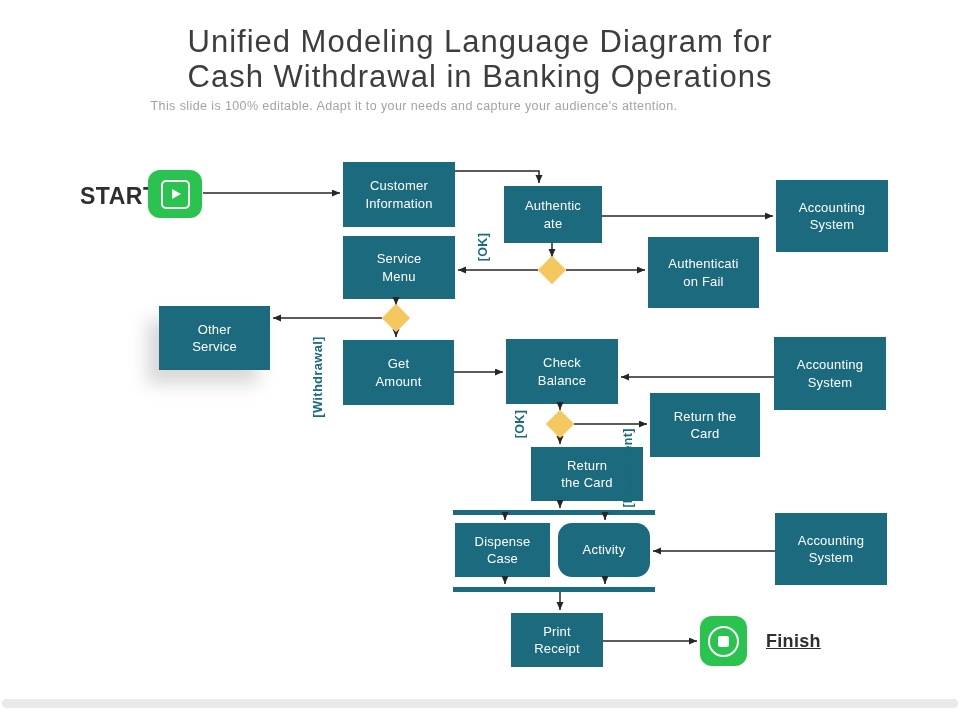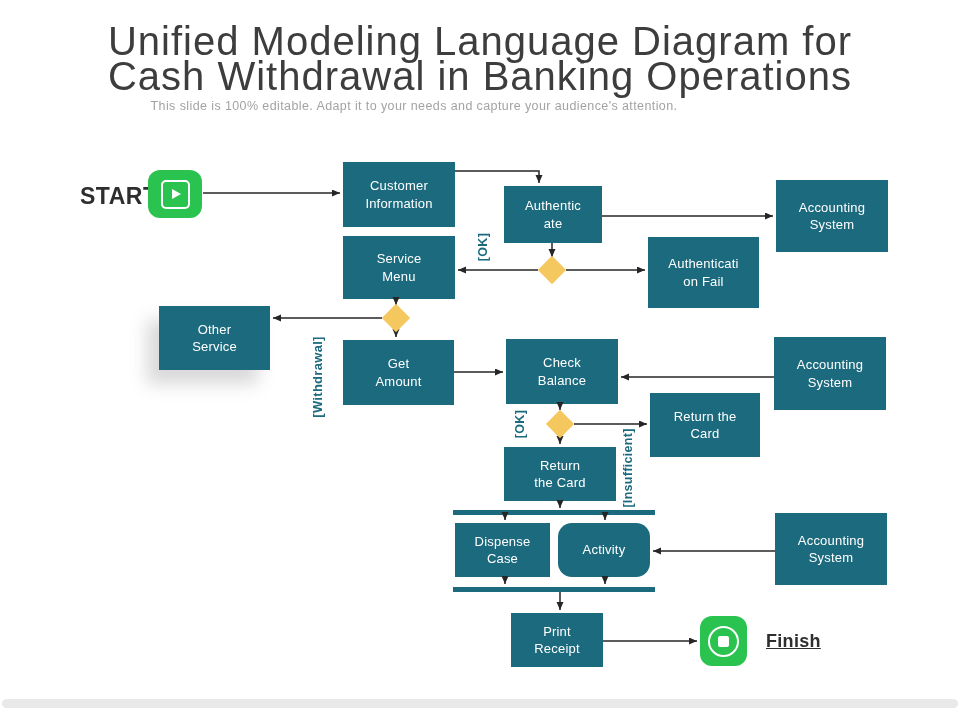--- a/index.html
+++ b/index.html
@@ -3,21 +3,21 @@
 <meta charset="utf-8">
 <style>
   html,body{margin:0;padding:0;background:#fff;}
   #slide{
     position:relative;width:960px;height:720px;background:#ffffff;overflow:hidden;
     font-family:"Liberation Sans", sans-serif;
   }
   
   .title{
     position:absolute;left:0;top:24px;width:960px;text-align:center;
-    color:#3d3d3d;font-size:40px;line-height:35px;font-weight:normal;letter-spacing:1px;
+    color:#3d3d3d;font-size:31px;line-height:35px;font-weight:normal;letter-spacing:1px;
   }
   .subtitle{
     position:absolute;left:0;top:99px;width:828px;text-align:center;
     color:#a3a3a3;font-size:12.5px;letter-spacing:0.4px;
   }
   
   .box{
     position:absolute;background:var(--box,#1C6A7E);color:#ffffff;
     display:flex;align-items:center;justify-content:center;text-align:center;
     font-weight:normal;font-size:13px;line-height:1.32;letter-spacing:0.2px;
@@ -101,21 +101,21 @@
   <div class="box shadowed" style="left:159px;top:285px;width:111px;height:64px;margin-top:21px;">Other
 Service</div>
   <div class="box" style="left:343px;top:340px;width:111px;height:65px;">Get
 Amount</div>
   <div class="box" style="left:506px;top:339px;width:112px;height:65px;">Check
 Balance</div>
   <div class="box" style="left:774px;top:337px;width:112px;height:73px;">Accounting
 System</div>
   <div class="box" style="left:650px;top:393px;width:110px;height:64px;">Return the
 Card</div>
-  <div class="box" style="left:504px;top:447px;width:112px;height:54px;">Return
+  <div class="box" style="left:531px;top:447px;width:112px;height:54px;">Return
 the Card</div>
   <div class="box" style="left:455px;top:523px;width:95px;height:54px;">Dispense
 Case</div>
   <div class="box" style="left:558px;top:523px;width:92px;height:54px;border-radius:14px;">Activity</div>
   <div class="box" style="left:775px;top:513px;width:112px;height:72px;">Accounting
 System</div>
   <div class="box" style="left:511px;top:613px;width:92px;height:54px;">Print
 Receipt</div>
 
   <div class="bar" style="left:453px;top:510px;width:202px;"></div>

